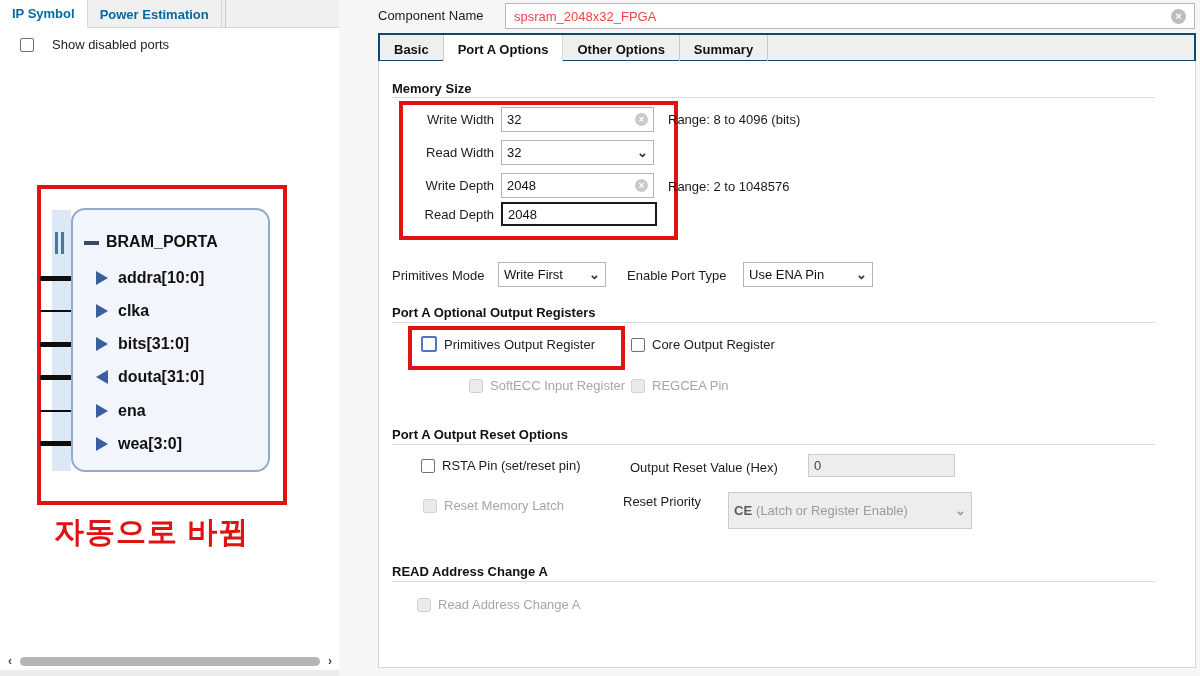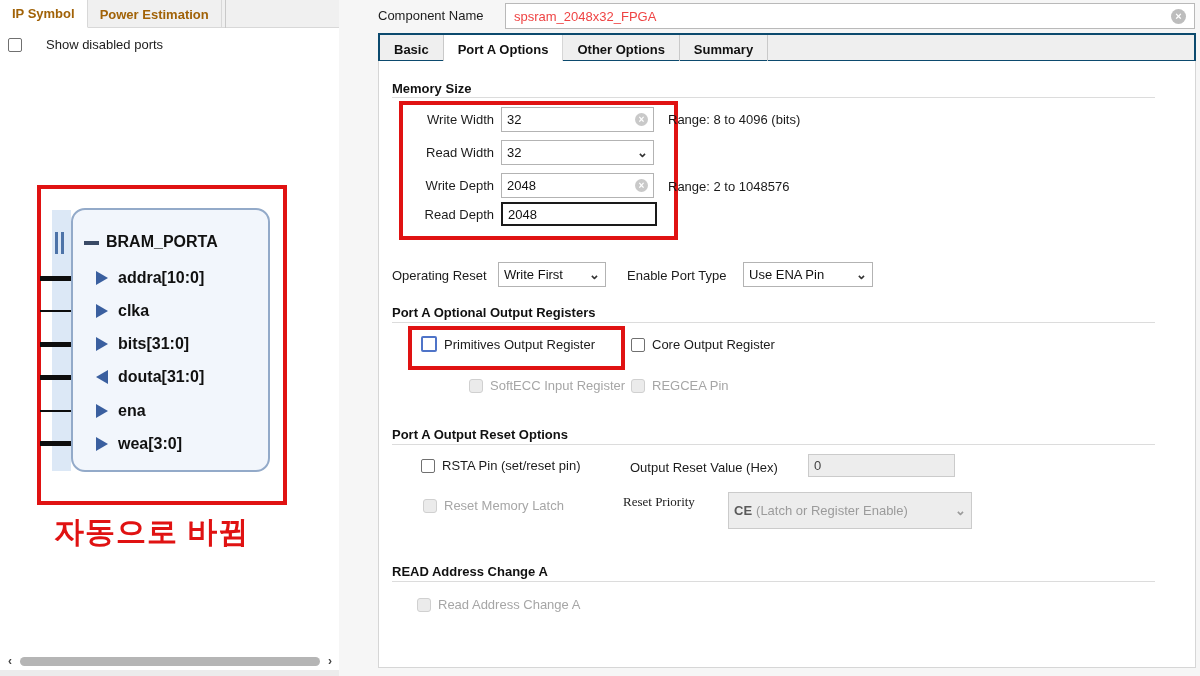--- a/index.html
+++ b/index.html
@@ -3,31 +3,31 @@
 <meta charset="utf-8">
 <style>
   * { margin:0; padding:0; box-sizing:border-box; }
   html,body { width:1200px; height:676px; }
   body { font-family:"Liberation Sans", sans-serif; background:#ececec; position:relative; overflow:hidden; }
   .abs { position:absolute; }
 
   
   #left-panel { left:0; top:0; width:339px; height:670px; background:#fff; }
   #left-tabs { left:0; top:0; width:339px; height:28px; background:#f0f0f0; border-bottom:1px solid #d8d8d8; display:flex; }
-  .ltab { height:28px; display:flex; align-items:center; padding:0 12px; font-size:13px; font-weight:bold; color:#a16207; border-right:1px solid #d8d8d8; }
+  .ltab { height:28px; display:flex; align-items:center; padding:0 12px; font-size:13px; font-weight:bold; color:#0369a1; border-right:1px solid #d8d8d8; }
   .ltab.active { background:#fff; border-bottom:1px solid #fff; }
   .ltab-spacer { width:4px; border-right:1px solid #c9c9c9; height:28px; }
 
   .cbx { width:14px; height:14px; background:#fff; border:1px solid #707070; border-radius:2px; }
   .cbx.blue { width:16px; height:16px; border:2px solid #4f74c8; border-radius:2px; }
   .cbx.disabled { background:#ebebeb; border:1px solid #d0d0d0; border-radius:3px; }
   .lbl { font-size:13px; color:#1c1c1c; white-space:nowrap; }
   .lbl.gray { color:#a6a6a6; }
 
-  #show-ports-row { left:8px; top:37px; display:flex; align-items:center; gap:24px; }
+  #show-ports-row { left:20px; top:37px; display:flex; align-items:center; gap:18px; }
 
   
   #red-rect-symbol { left:37px; top:185px; width:250px; height:320px; border:4px solid #e01212; }
   #pin-rail { left:52px; top:210px; width:19px; height:261px; background:#dce8f6; }
   #bram-box { left:71px; top:208px; width:199px; height:264px; background:#f2f6fc; border:2px solid #93aac9; border-radius:14px; }
   #dbl-bar { left:55px; top:232px; width:11px; height:22px; display:flex; gap:3px; }
   #dbl-bar div { width:3px; height:22px; background:#4d73a8; }
   #hdr-dash { left:84px; top:241px; width:15px; height:4px; background:#3a4a66; }
   .port-label { font-size:16px; font-weight:bold; color:#111; white-space:nowrap; }
   #bram-title { left:106px; top:233px; }
@@ -187,21 +187,21 @@
 </div>
 <span class="abs range-txt" style="left:668px; top:179px;">Range: 2 to 1048576</span>
 
 <div class="abs row" style="left:408px; top:202px;">
   <span class="fld-label">Read Depth</span>
   <div class="inp focus" style="width:156px; height:24px;">
     <span class="val">2048</span>
   </div>
 </div>
 
-<span class="abs lbl" style="left:392px; top:268px;">Operating Reset</span>
+<span class="abs lbl" style="left:392px; top:268px;">Primitives Mode</span>
 <div class="abs inp" style="left:498px; top:262px; width:108px; height:25px;">
   <span class="val">Write First</span>
   <span class="chev">⌄</span>
 </div>
 <span class="abs lbl" style="left:627px; top:268px;">Enable Port Type</span>
 <div class="abs inp" style="left:743px; top:262px; width:130px; height:25px;">
   <span class="val">Use ENA Pin</span>
   <span class="chev">⌄</span>
 </div>
 
@@ -235,21 +235,21 @@
 </div>
 <span class="abs lbl" style="left:630px; top:460px;">Output Reset Value (Hex)</span>
 <div class="abs inp disabled" style="left:808px; top:454px; width:147px; height:23px;">
   <span class="val" style="color:#444;">0</span>
 </div>
 
 <div class="abs row" style="left:423px; top:498px;">
   <div class="cbx disabled"></div>
   <span class="lbl gray">Reset Memory Latch</span>
 </div>
-<span class="abs lbl" style="left:623px; top:494px;font-family:Liberation Serif, serif;">Reset Priority</span>
+<span class="abs lbl" style="left:623px; top:494px;">Reset Priority</span>
 <div class="abs inp disabled" style="left:728px; top:492px; width:244px; height:37px;">
   <span class="val" style="flex:none; color:#5a5a5a; font-weight:bold; margin-right:4px;">CE</span>
   <span class="val" style="color:#9b9b9b;">(Latch or Register Enable)</span>
   <span class="chev gray">⌄</span>
 </div>
 
 <div class="abs sec-title" style="left:392px; top:564px;">READ Address Change A</div>
 <div class="abs sec-hr" style="top:581px;"></div>
 <div class="abs row" style="left:417px; top:597px;">
   <div class="cbx disabled"></div>

